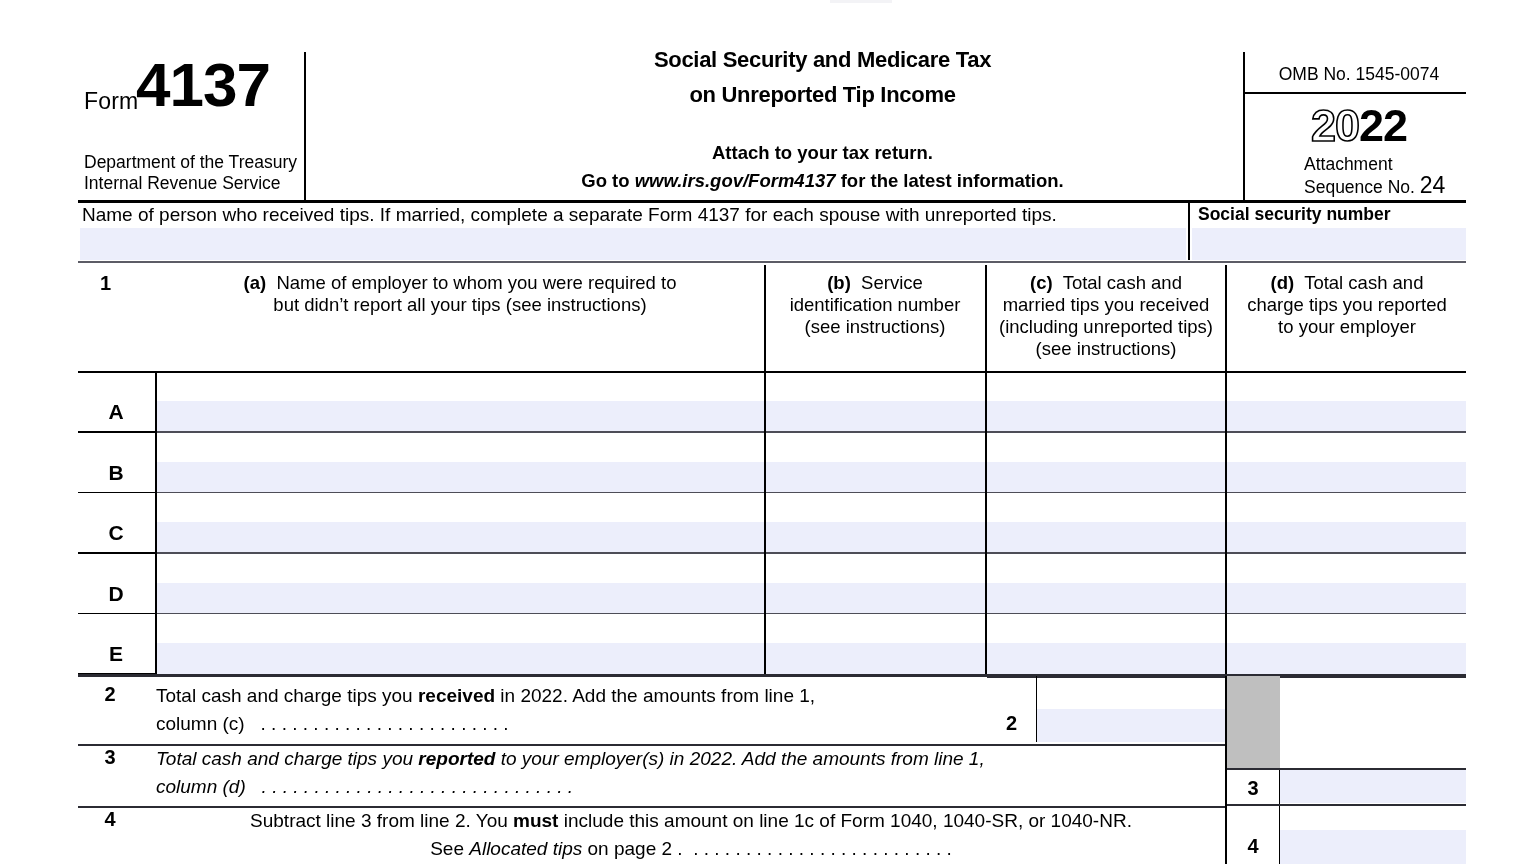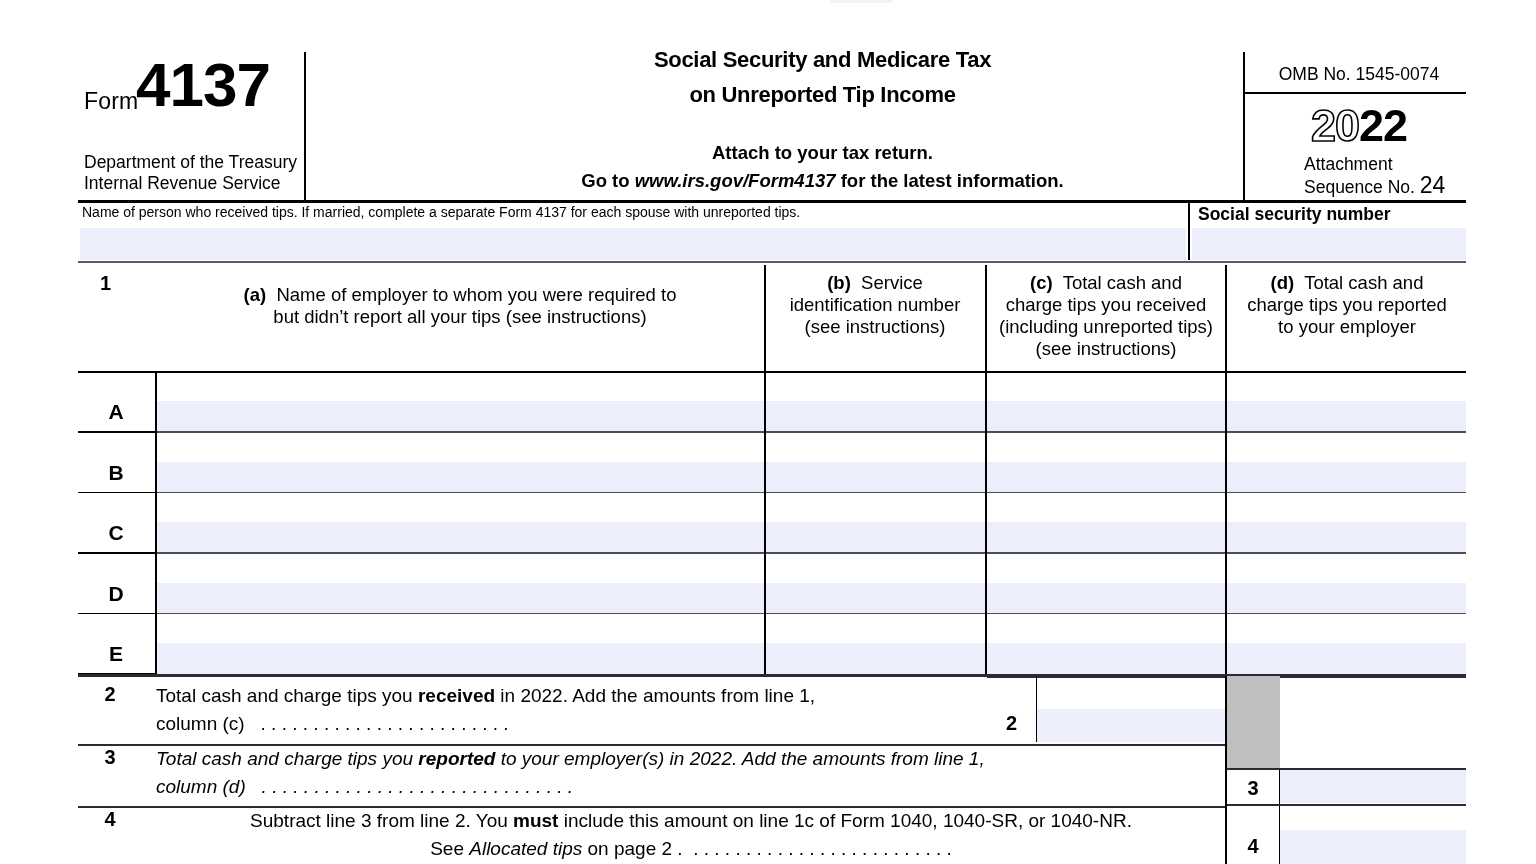--- a/index.html
+++ b/index.html
@@ -34,30 +34,30 @@
   #omb-rule{left:1245px;top:92px;width:221px;height:2px;background:#000;}
   #year{left:1252px;top:100px;width:214px;height:52px;}
   #year-20{font-size:45px;font-weight:bold;letter-spacing:-1px;color:#fff;
            -webkit-text-stroke:1.6px #000;}
   #year-22{font-size:45px;font-weight:bold;letter-spacing:-1px;}
   #attach-seq{left:1272px;top:154px;width:194px;font-size:17.5px;line-height:21px;margin-left:32px;}
   #attach-seq .num{font-size:23px;font-weight:normal;}
 
   
   #band-top{left:78px;top:200px;width:1388px;height:3px;background:#000;}
-  #name-label{left:82px;top:204px;width:1100px;font-size:14px;}
+  #name-label{left:82px;top:204px;width:1100px;font-size:19px;}
   #ssn-label{left:1198px;top:204px;width:262px;font-size:17.5px;font-weight:bold;}
   #name-input{left:80px;top:228px;width:1106px;height:32px;}
   #ssn-input{left:1192px;top:228px;width:274px;height:32px;}
   #band-div{left:1188px;top:203px;width:2px;height:57px;background:#000;}
   #band-bot{left:78px;top:261px;width:1388px;height:2px;background:#5c5c66;}
 
   
   #l1-num{left:100px;top:272px;width:30px;font-size:20px;font-weight:bold;}
-  #hdr-a{left:160px;top:284px;width:600px;font-size:18.5px;line-height:22px;}
+  #hdr-a{left:160px;top:272px;width:600px;font-size:18.5px;line-height:22px;}
   #hdr-b{left:767px;top:272px;width:216px;font-size:18.5px;line-height:22px;}
   #hdr-c{left:988px;top:272px;width:236px;font-size:18.5px;line-height:22px;}
   #hdr-d{left:1228px;top:272px;width:238px;font-size:18.5px;line-height:22px;}
 
   .vhdr{width:1.6px;background:#000;top:265px;height:107px;}
   #vh-b{left:764px;}
   #vh-c{left:985px;}
   #vh-d{left:1225px;}
   #hdr-bot{left:78px;top:371px;width:1388px;height:1.6px;background:#000;}
 
@@ -130,21 +130,21 @@
   </div>
 
   <div class="abs ctr" id="hdr-b">
     <div><span class="b">(b)</span>&nbsp; <span>Service</span></div>
     <div>identification number</div>
     <div>(see instructions)</div>
   </div>
 
   <div class="abs ctr" id="hdr-c">
     <div><span class="b">(c)</span>&nbsp; <span>Total cash and</span></div>
-    <div>charge tips you received</div>
+    <div>married tips you received</div>
     <div>(including unreported tips)</div>
     <div>(see instructions)</div>
   </div>
 
   <div class="abs ctr" id="hdr-d">
     <div><span class="b">(d)</span>&nbsp; <span>Total cash and</span></div>
     <div>charge tips you reported</div>
     <div>to your employer</div>
   </div>
 

